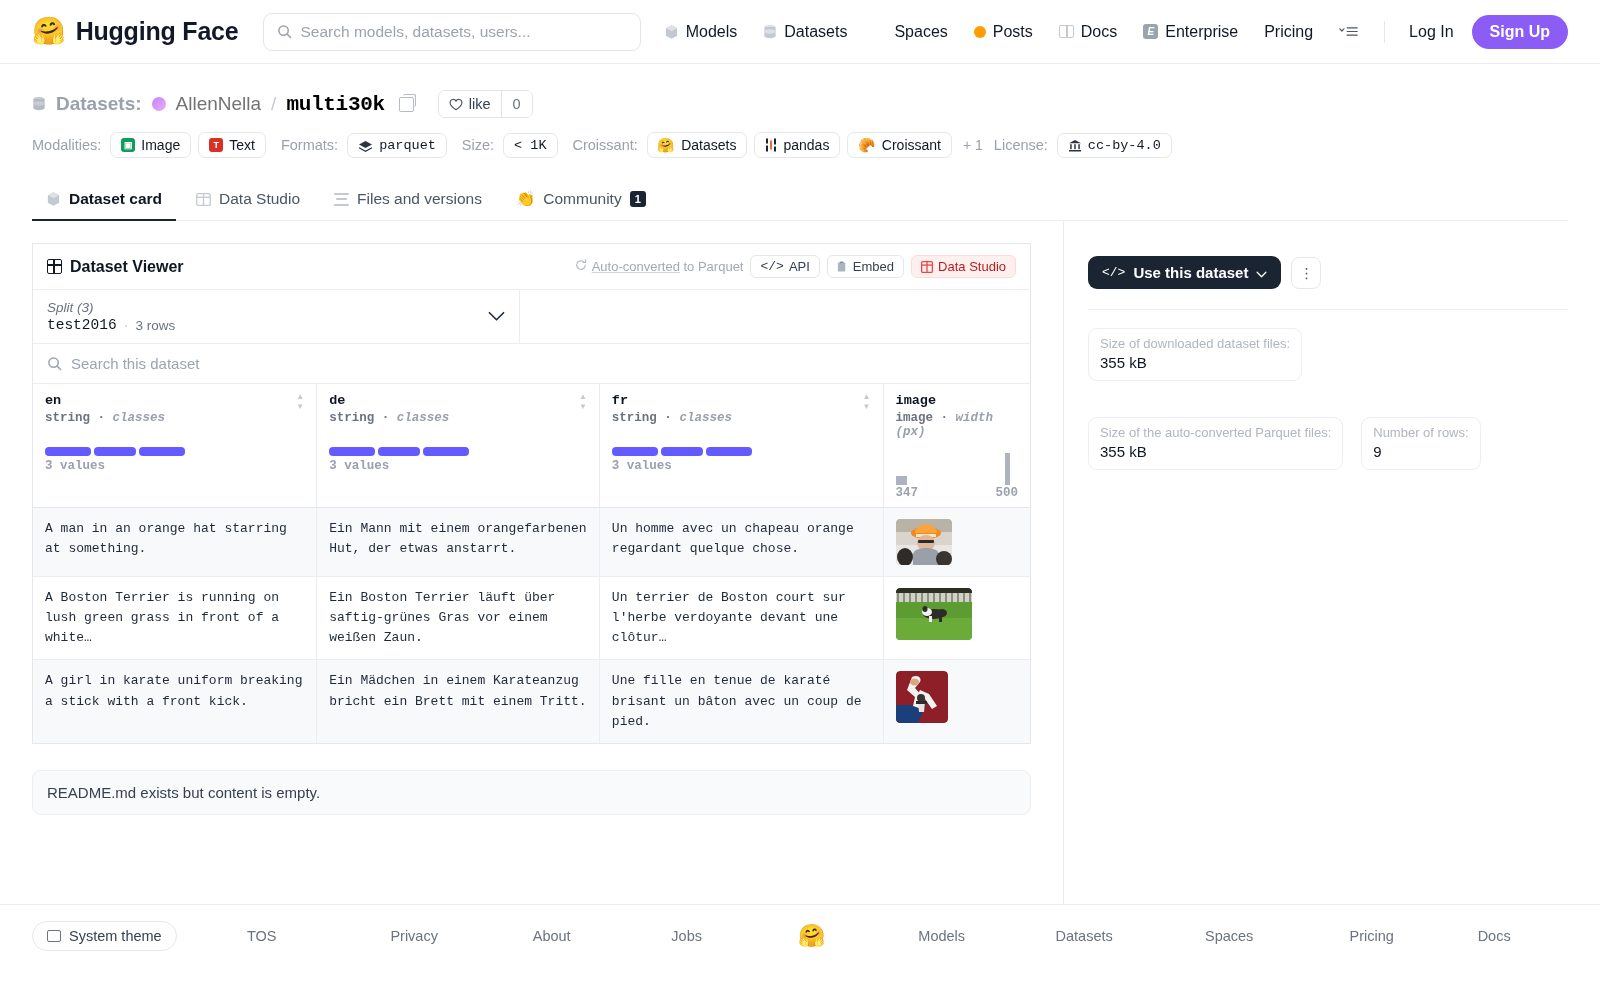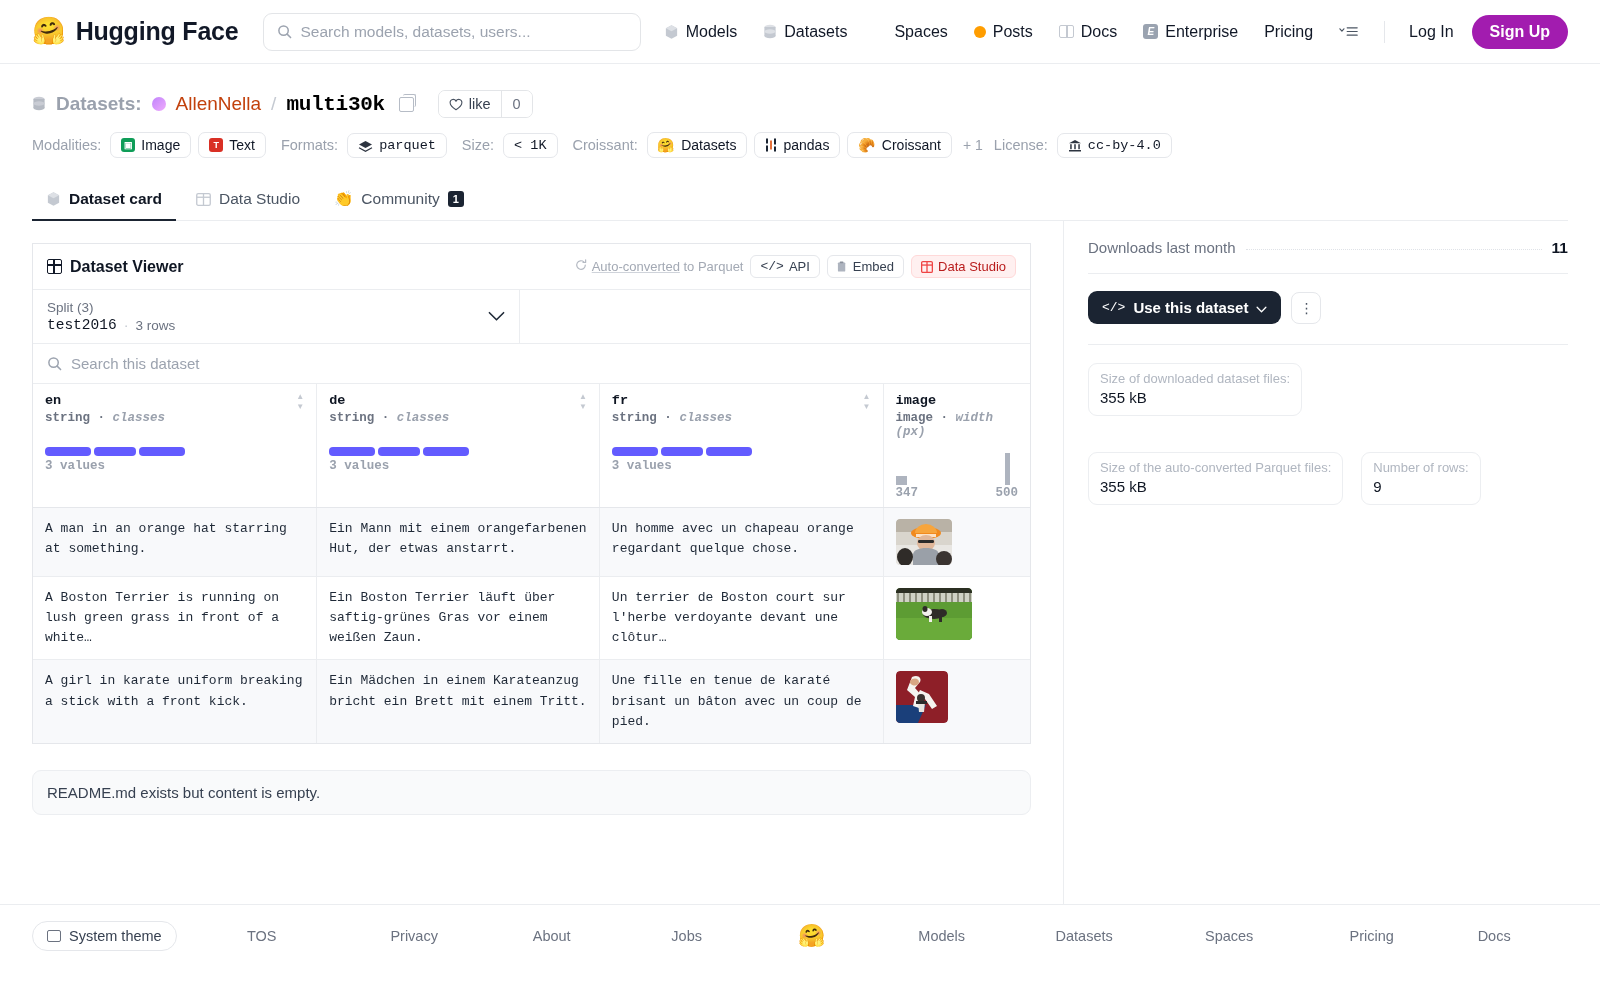--- a/index.html
+++ b/index.html
@@ -35,21 +35,21 @@
   .nav-right { margin-left: auto; display: flex; align-items: center; gap: 0; }
   .nav-item {
     display: flex; align-items: center; gap: 7px;
     padding: 0 13px; height: 40px;
     font-size: 16px; color: #111827;
     cursor: pointer; white-space: nowrap;
   }
   .nav-sep { width: 1px; height: 22px; background: #e5e7eb; margin: 0 12px; }
   .nav-login { font-size: 16px; color: #111827; padding: 0 12px; cursor: pointer; }
   .btn-signup {
-    background: #a21caf; color: #fff;
+    background: #8b5cf6; color: #fff;
     font-size: 16px; font-weight: bold;
     border-radius: 999px; padding: 8px 18px;
     cursor: pointer; margin-left: 6px;
   }
   .ico { display: inline-flex; align-items: center; justify-content: center; }
 
   
   .ic-cube { width: 15px; height: 16px; }
   .ic-db { width: 14px; height: 16px; }
   .ic-grid4 { width: 14px; height: 14px; display: grid; grid-template-columns: 1fr 1fr; grid-template-rows: 1fr 1fr; gap: 2px; }
@@ -61,21 +61,21 @@
 
   
   .page-head { padding: 26px 32px 0 32px; background: #fff; }
   .ds-title-row { display: flex; align-items: center; gap: 10px; }
   .ds-kicker { font-size: 19px; font-weight: bold; color: #9aa1ad; }
   .ds-owner-dot {
     width: 14px; height: 14px; border-radius: 50%;
     background: linear-gradient(135deg,#c084fc,#f0abfc);
     display: inline-block;
   }
-  .ds-owner { font-size: 19px; color: #c2410c; font-weight: 400; }
+  .ds-owner { font-size: 19px; color: #737373; font-weight: 400; }
   .ds-slash { font-size: 19px; color: #c4c9d1; }
   .ds-name { font-size: 21px; font-weight: bold; color: #000000; font-family: Liberation Mono, monospace; letter-spacing: -0.3px; }
   .copy-ic {
     width: 15px; height: 15px; border: 1.6px solid #b6bcc6; border-radius: 2px;
     position: relative; margin-left: 4px; cursor: pointer;
   }
   .copy-ic:before {
     content: ""; position: absolute; left: 3px; top: -4px;
     width: 12px; height: 12px; border: 1.6px solid #b6bcc6;
     border-radius: 2px; border-bottom: none; border-left: none;
@@ -146,21 +146,21 @@
     border: 1px solid #e5e7eb; border-radius: 6px;
     padding: 3px 9px; font-size: 13px; color: #374151; background: #fff; cursor: pointer;
   }
   .mini-btn.studio { background: #fff0f0; border-color: #ffd9d9; color: #b91c1c; }
 
   .split-row { display: flex; border-bottom: 1px solid #ebedf0; }
   .split-sel {
     width: 487px; padding: 10px 14px; display: flex; align-items: center;
     border-right: 1px solid #ebedf0; cursor: pointer;
   }
-  .split-label { font-size: 13.5px; color: #6b7280; }
+  .split-label { font-size: 13.5px; color: #6b7280; font-style: italic; }
   .split-val { font-size: 14.5px; color: #0f1623; margin-top: 2px; display: flex; align-items: center; gap: 7px; }
   .split-val .rows { color: #6b7280; font-size: 13.5px; font-family: "Liberation Sans", sans-serif; }
   .chev { margin-left: auto; color: #374151; font-size: 15px; }
   .split-blank { flex: 1; }
 
   .searchrow { display: flex; align-items: center; gap: 9px; padding: 11px 14px; border-bottom: 1px solid #ebedf0; }
   .searchrow .ph { color: #9ca3af; font-size: 15px; }
 
   
   table.dv { width: 100%; border-collapse: collapse; table-layout: fixed; }
@@ -427,20 +427,28 @@
     </div>
     <div class="tab">
       <span class="ico">
         <svg width="15" height="15" viewBox="0 0 16 16">
             <rect x="0.8" y="1.8" width="14.4" height="12.4" rx="1.5" fill="none" stroke="#c4c9d1" stroke-width="1.4"></rect>
             <line x1="0.8" y1="5.6" x2="15.2" y2="5.6" stroke="#c4c9d1" stroke-width="1.4"></line>
             <line x1="8" y1="1.8" x2="8" y2="14.2" stroke="#c4c9d1" stroke-width="1.4"></line>
           </svg>
       </span>
       <span>Data Studio</span>
+    </div>
+    <div class="tab">
+      <span class="ico ic-files">
+          <i></i>
+          <i></i>
+          <i></i>
+        </span>
+      <span>Files and versions</span>
     </div>
     <div class="tab">
       <span>👏</span>
       <span>Community</span>
       <span class="tab-badge">1</span>
     </div>
   </div>
 </div>
 
 <div class="body-wrap">
@@ -693,25 +701,20 @@
             </td>
           </tr>
         </tbody>
       </table>
     </div>
 
     <div class="readme-note">README.md exists but content is empty.</div>
   </div>
 
   <div class="side-col">
-    <div class="dl-row">
-      <span class="dl-label">Downloads last month</span>
-      <span class="dl-dots"></span>
-      <span class="dl-num">11</span>
-    </div>
 
     <div class="use-row">
       <div class="btn-use">
         <span class="code">&lt;/&gt;</span>
         <span>Use this dataset</span>
         <span>
           <svg width="11" height="7" viewBox="0 0 12 8">
               <path d="M1 1.5 6 6.5 11 1.5" fill="none" stroke="#ffffff" stroke-width="1.5" stroke-linecap="round" stroke-linejoin="round"></path>
             </svg>
         </span>

